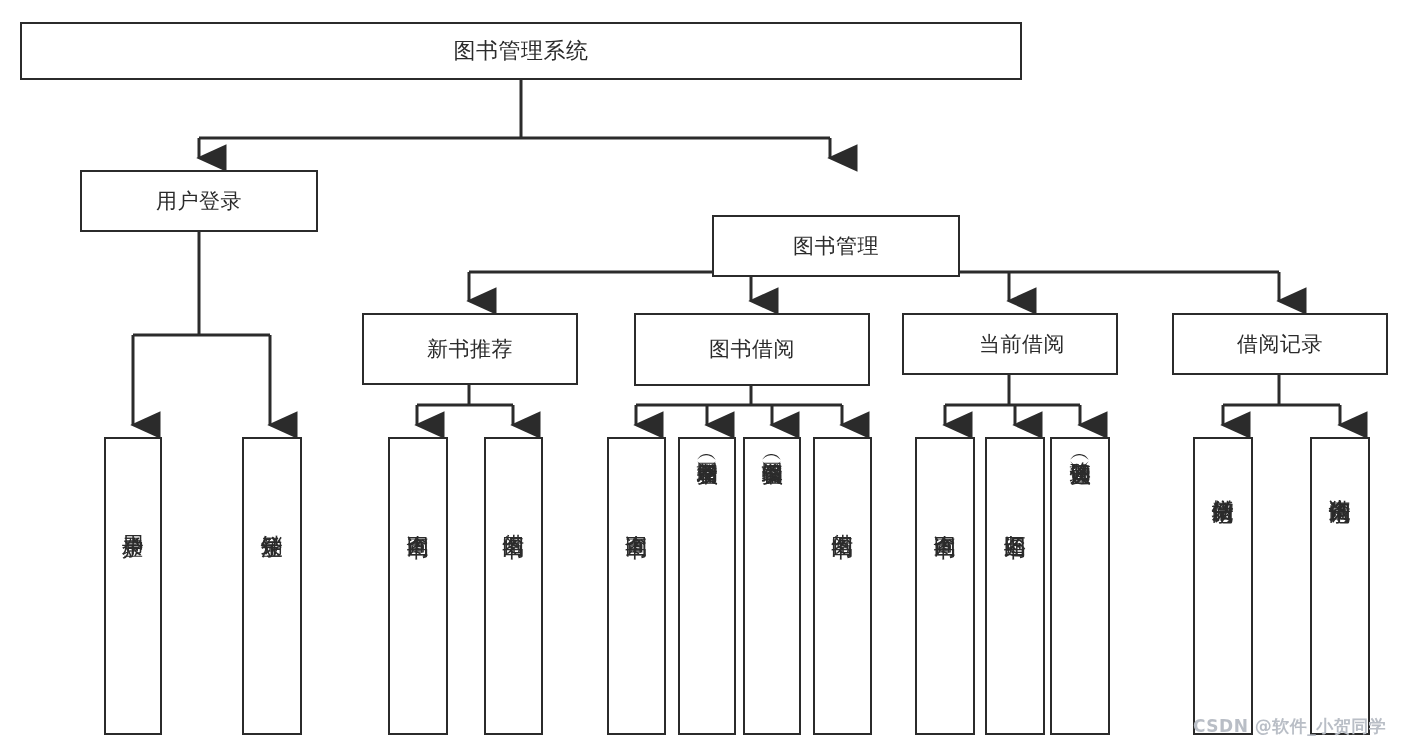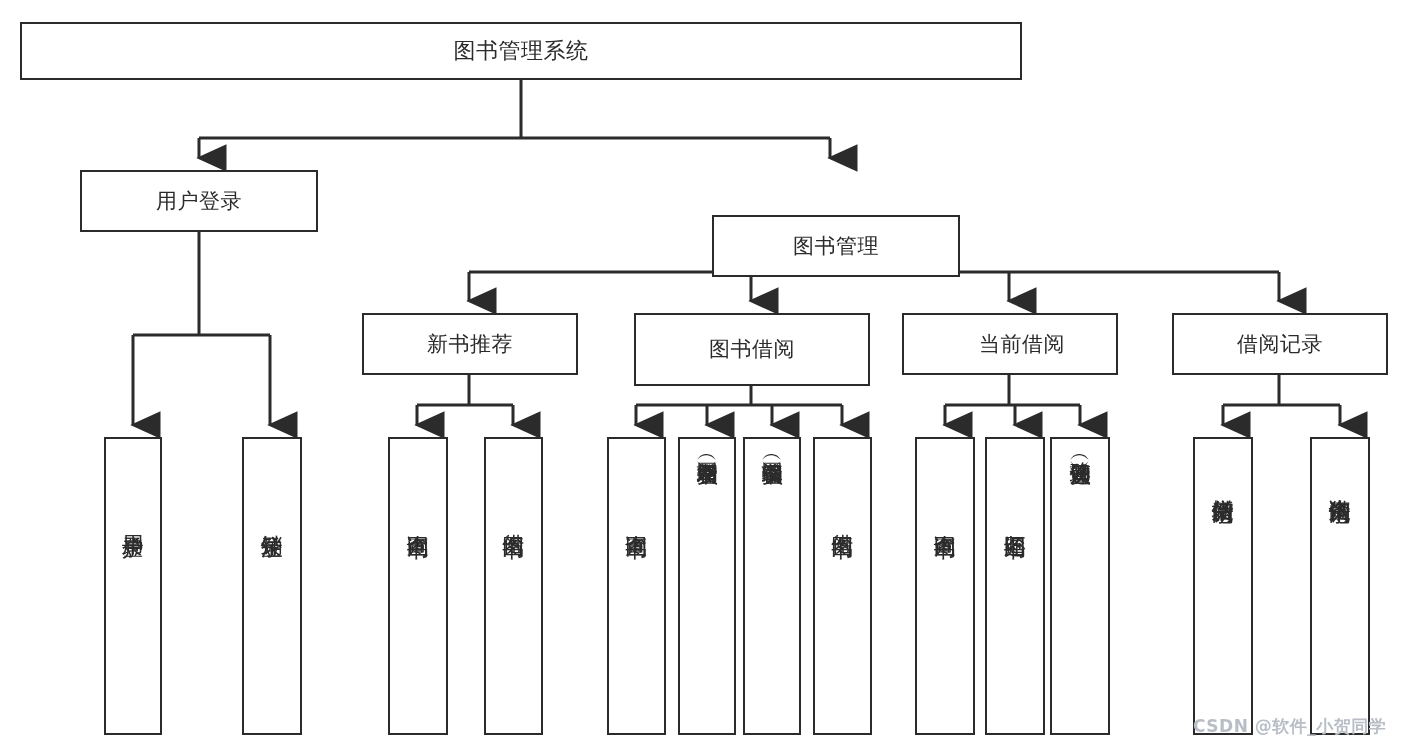--- a/index.html
+++ b/index.html
@@ -124,21 +124,21 @@
     <span class="label">图书管理系统</span>
   </div>
 
   <div class="node" style="left:80px; top:170px; width:238px; height:62px;">
     <span class="label">用户登录</span>
   </div>
   <div class="node" style="left:712px; top:170px; width:248px; height:62px;margin-top:45px;">
     <span class="label">图书管理</span>
   </div>
 
-  <div class="node" style="left:362px; top:313px; width:216px; height:62px;">
+  <div class="node" style="left:362px; top:313px; width:216px; height:72px;">
     <span class="label">新书推荐</span>
   </div>
   <div class="node" style="left:634px; top:313px; width:236px; height:73px;">
     <span class="label">图书借阅</span>
   </div>
   <div class="node" style="left:902px; top:313px; width:216px; height:62px;padding-left:24px;">
     <span class="label">当前借阅</span>
   </div>
   <div class="node" style="left:1172px; top:313px; width:216px; height:62px;">
     <span class="label">借阅记录</span>

